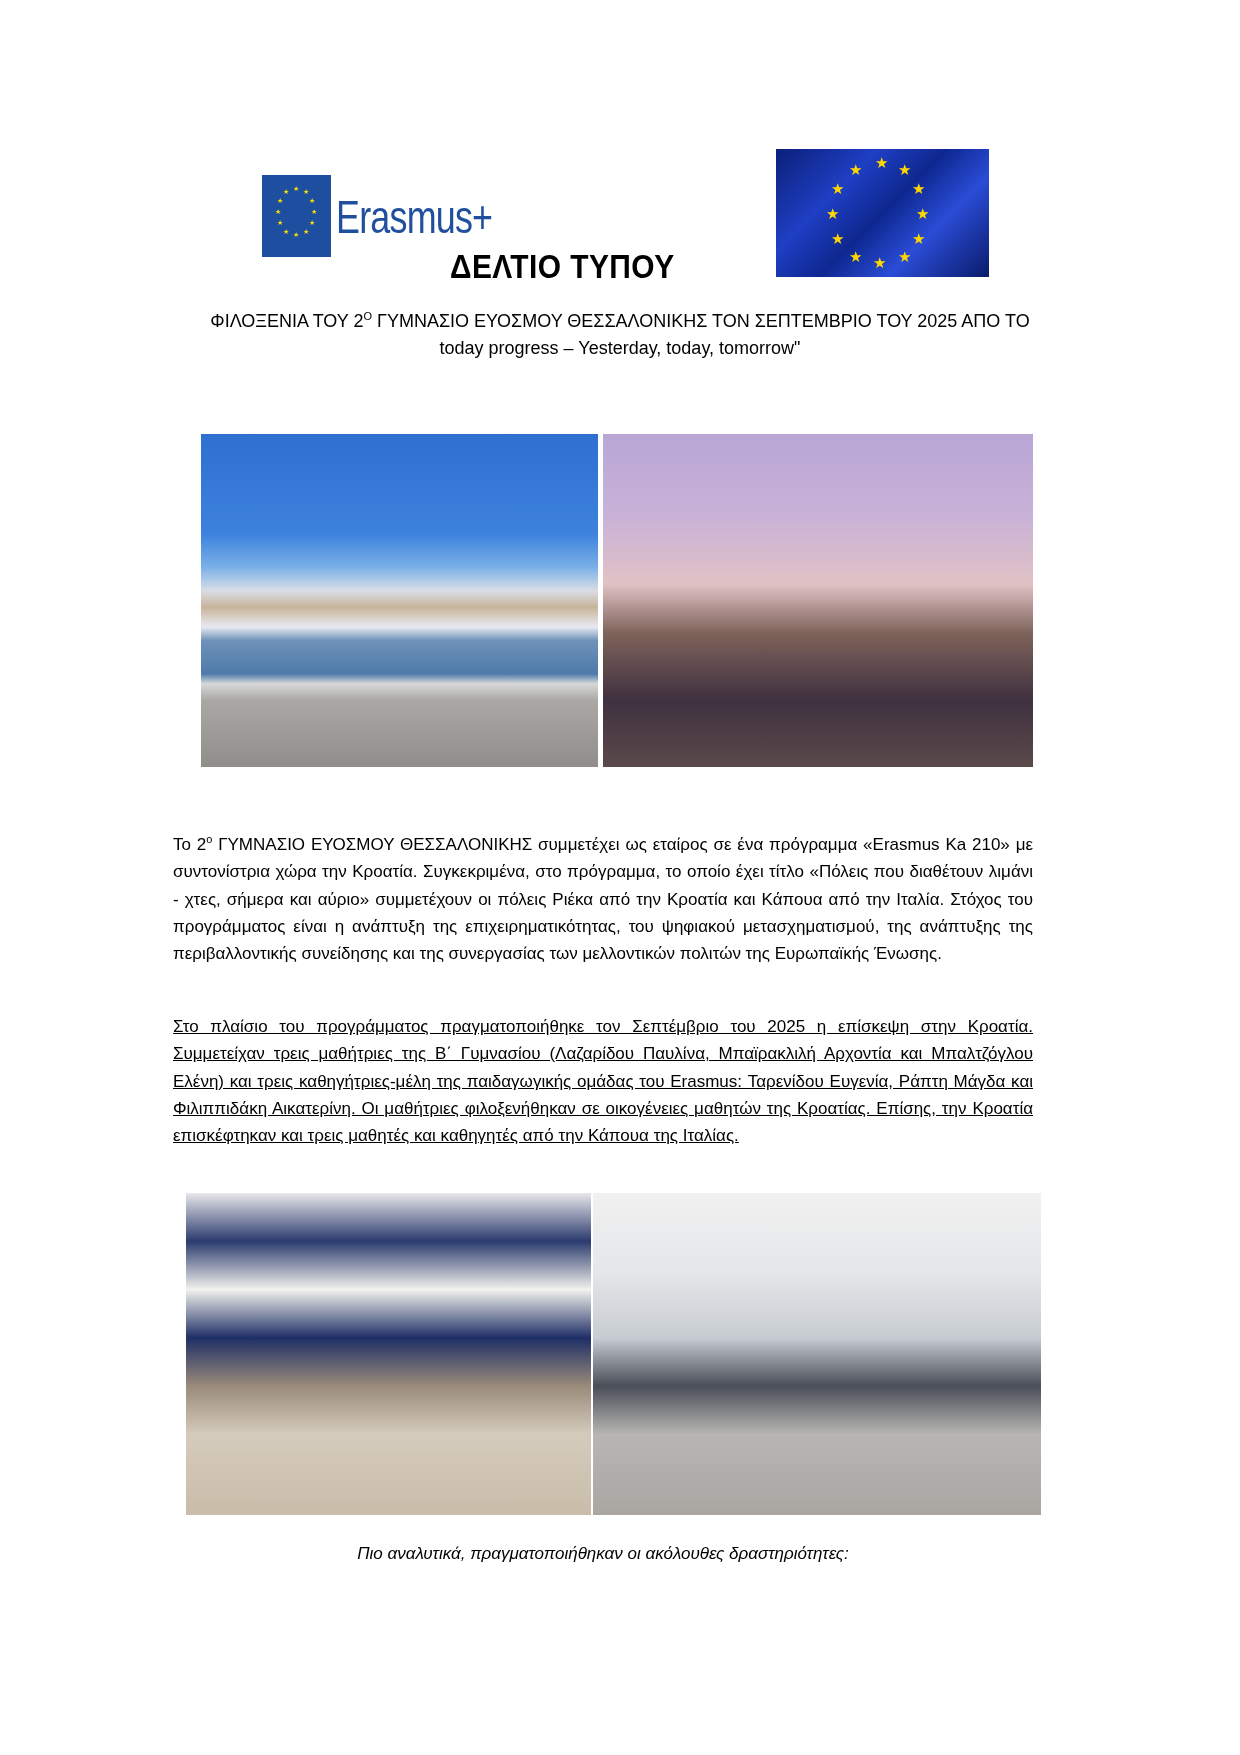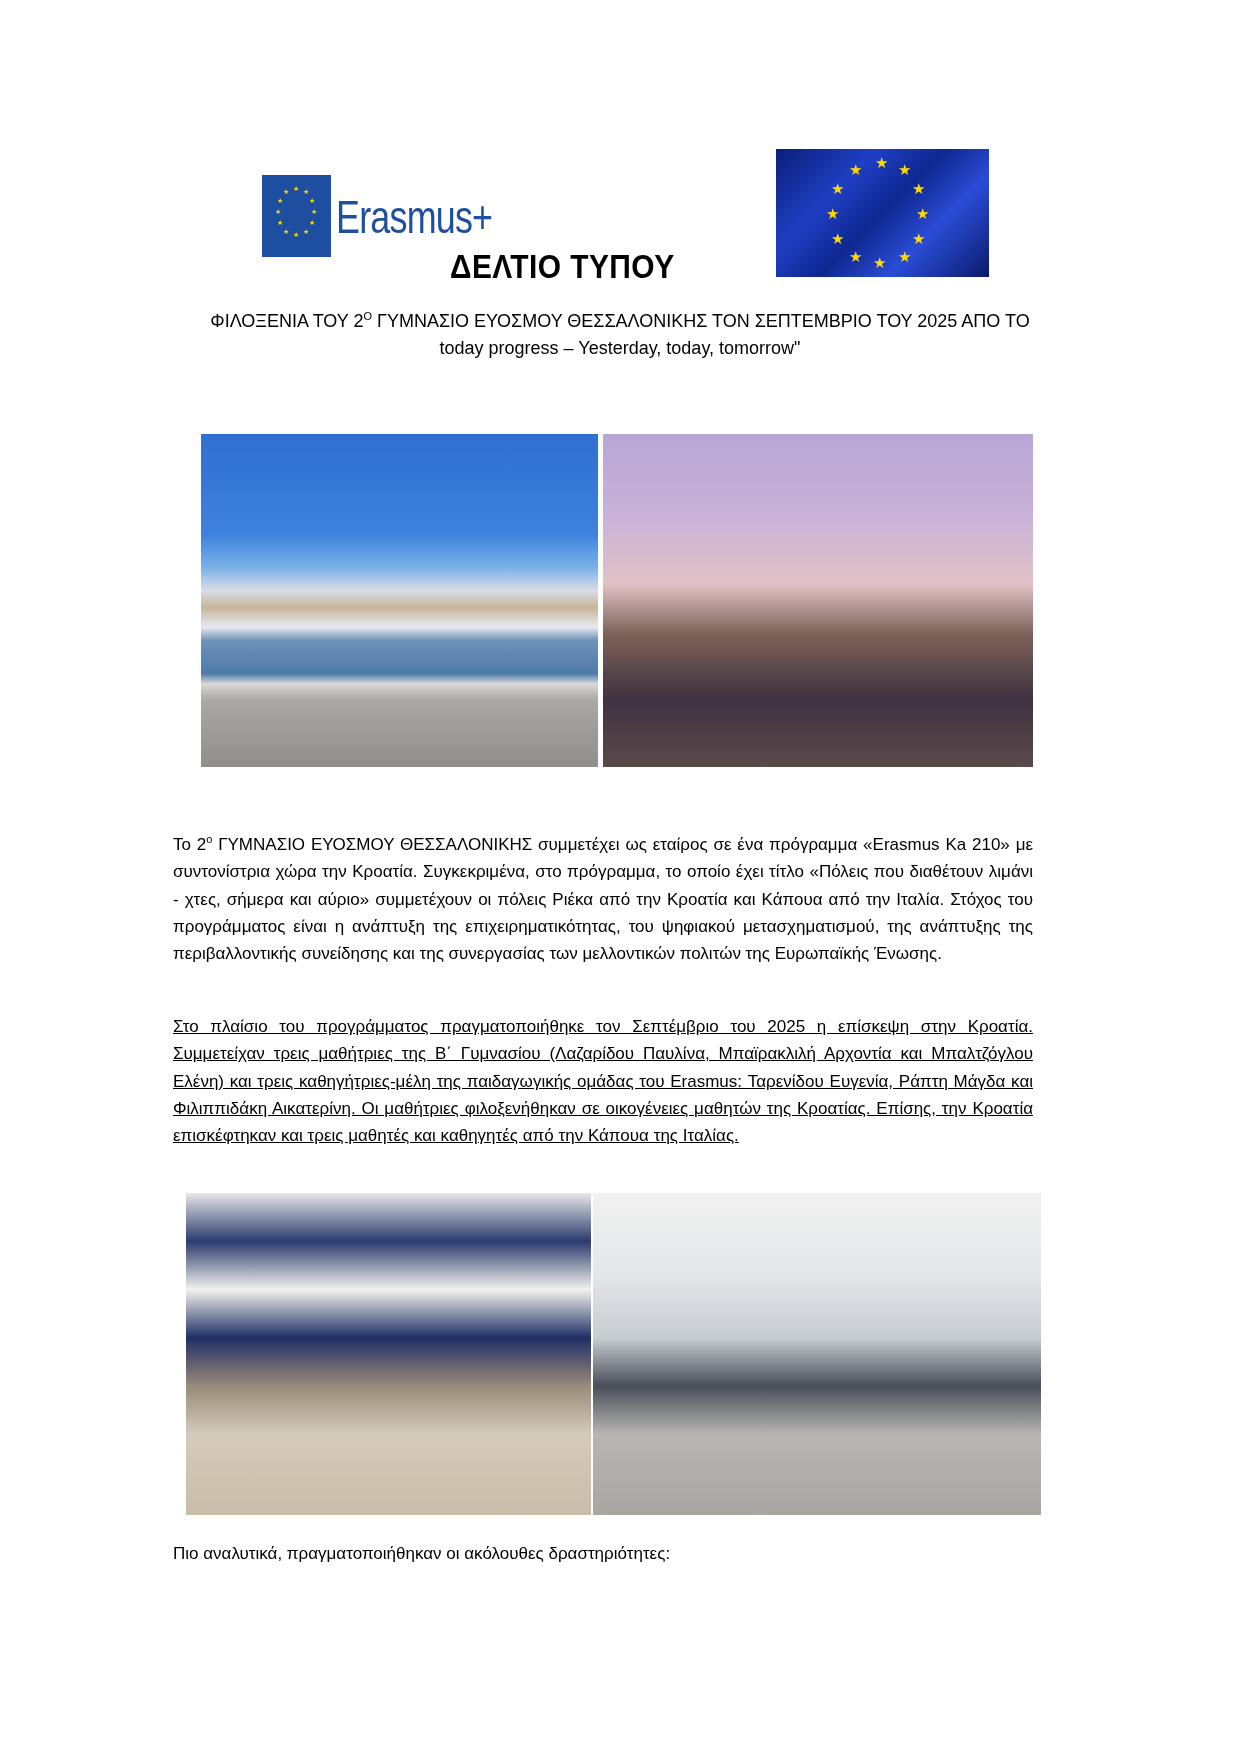--- a/index.html
+++ b/index.html
@@ -15,21 +15,21 @@
   #subtitle { left:175px; top:308px; width:890px; text-align:center; font-size:18px; font-weight:normal; line-height:27px; }
   #subtitle .l { display:block; white-space:nowrap; }
   .photo { position:absolute; overflow:hidden; }
   #photo-harbor { left:201px; top:434px; width:397px; height:333px; background:linear-gradient(180deg,#2f6fd0 0%,#3d82dd 30%,#7ab0e8 40%,#d9dde6 47%,#c8b49b 52%,#e8eaf0 58%,#6f92b9 62%,#4e7aa9 72%,#d8d8d8 75%,#a9a8a4 80%,#8f8e8a 100%); }
   #photo-group { left:603px; top:434px; width:430px; height:333px; background:linear-gradient(180deg,#b9a6d6 0%,#c9b2d7 25%,#e1c2c5 45%,#7d6259 60%,#3f3140 80%,#5b4a4a 100%); }
   #photo-classroom { left:186px; top:1193px; width:405px; height:322px; background:linear-gradient(180deg,#e8e7ea 0%,#2b3b6e 15%,#f2f2ee 30%,#1f2f66 45%,#9a8b7a 60%,#d5cbbc 75%,#c9bca9 100%); }
   #photo-controlroom { left:593px; top:1193px; width:448px; height:322px; background:linear-gradient(180deg,#f1f1f1 0%,#e4e6e8 25%,#c7ccd2 45%,#4a4e58 60%,#b7b6b3 75%,#a9a6a2 100%); }
   .body-p { position:absolute; left:173px; width:860px; font-size:17px; line-height:27.3px; text-align:justify; }
   #para1 { top:831px; }
   #para2 { top:1013px;text-decoration:underline; }
-  #para3 { top:1540px; text-align:left; }
+  #para3 { top:1540px; text-align:center;font-style:italic; }
   sup { font-size:11px; line-height:0; }
   .star { position:absolute; color:#ffd700; font-size:15px; line-height:1; }
   .star-s { position:absolute; color:#ffdd00; font-size:7px; line-height:1; }
 </style>
 </head>
 <body>
 
 <div id="erasmus-logo" class="abs">
 </div>
 <div id="erasmus-flag-box" class="abs">

